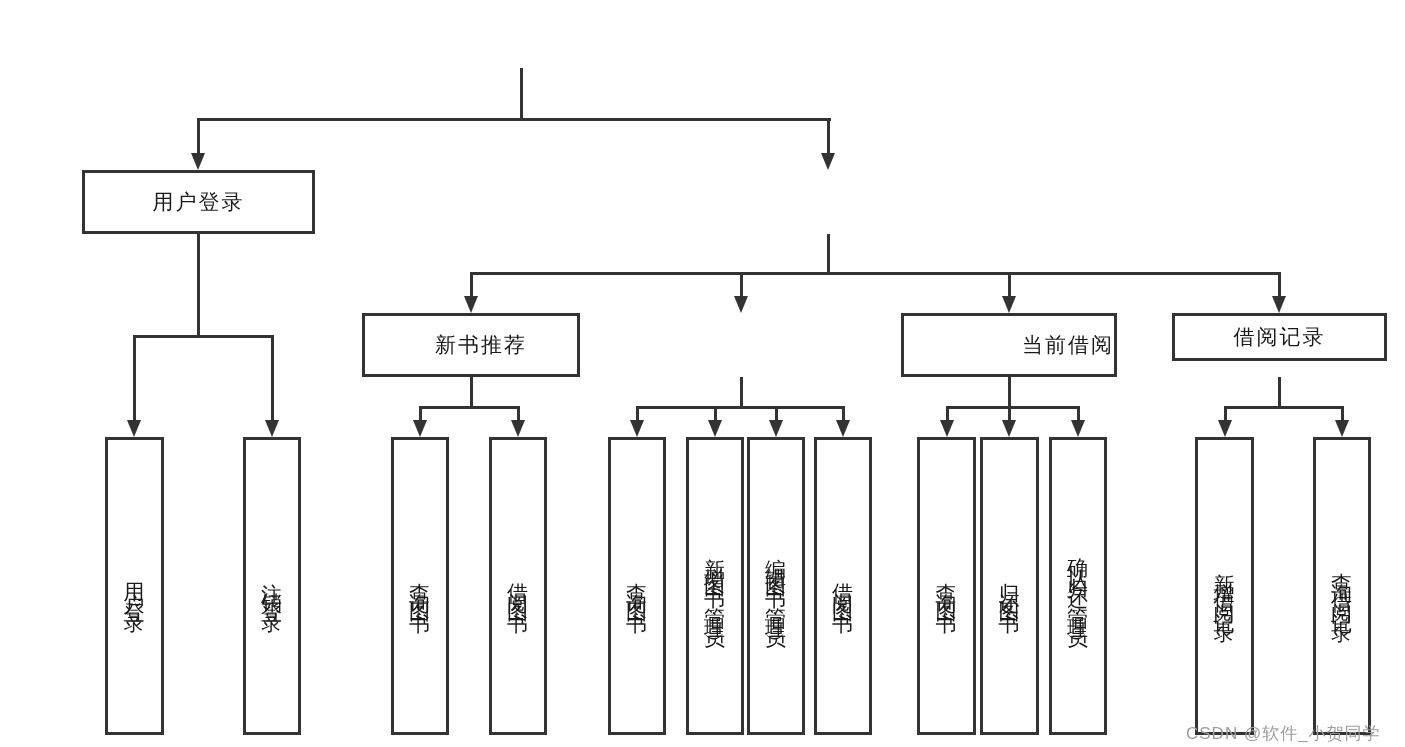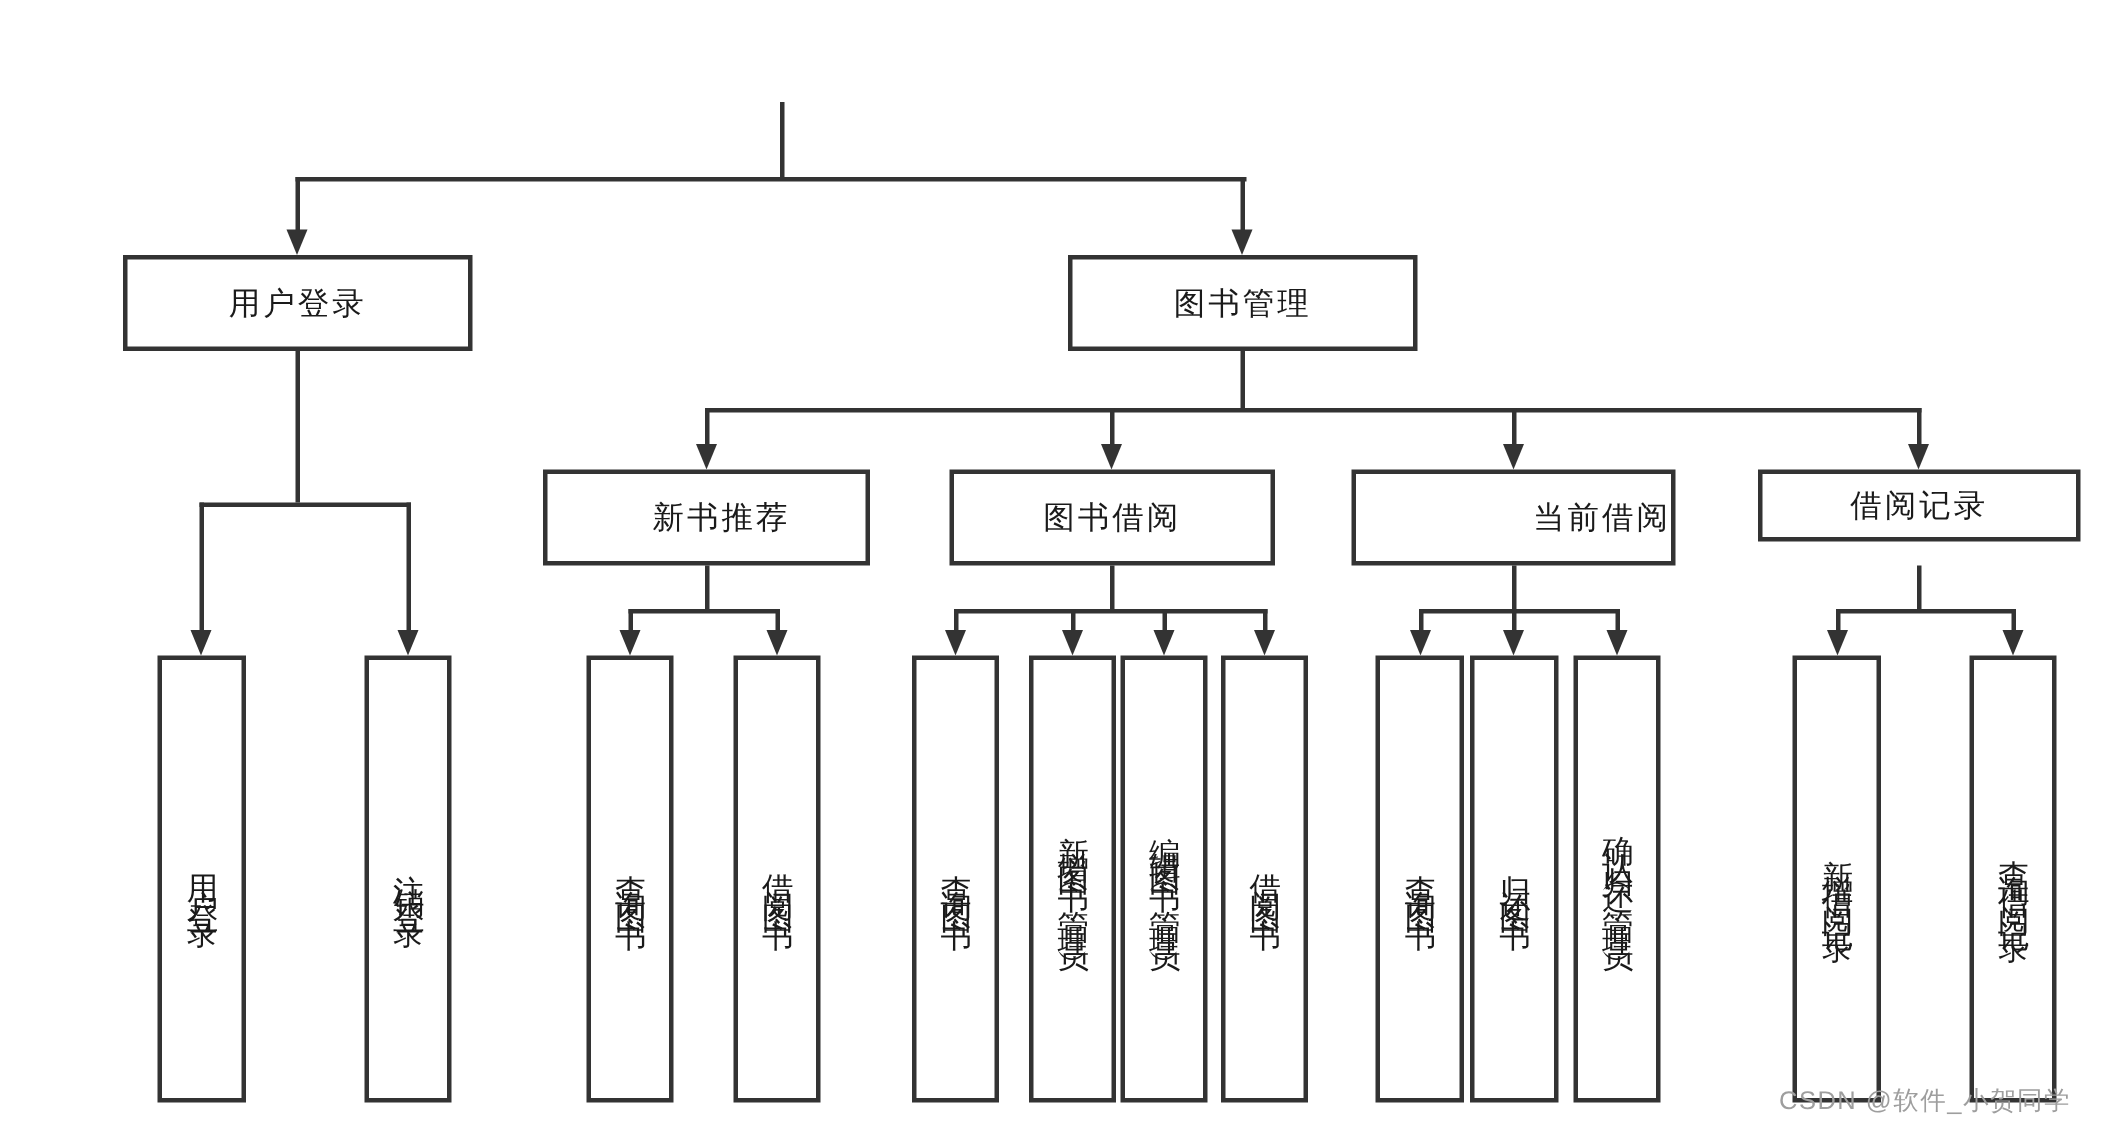--- a/index.html
+++ b/index.html
@@ -33,29 +33,23 @@
 </style>
 </head>
 <body>
 
 <div id="canvas">
 
 
   <div class="box" style="left:82px;top:170px;width:233px;height:64px;">
     <span>用户登录</span>
   </div>
-  <div class="box" style="left:712px;top:170px;width:233px;height:64px;">
-    <span>图书管理</span>
-  </div>
 
   <div class="box" style="left:362px;top:313px;width:218px;height:64px;padding-left:20px;">
     <span>新书推荐</span>
-  </div>
-  <div class="box" style="left:633px;top:313px;width:217px;height:64px;">
-    <span>图书借阅</span>
   </div>
   <div class="box" style="left:901px;top:313px;width:216px;height:64px;justify-content:flex-end;">
     <span>当前借阅</span>
   </div>
   <div class="box" style="left:1172px;top:313px;width:215px;height:48px;">
     <span>借阅记录</span>
   </div>
 
   <div class="box leaf" style="left:105px;width:59px;">
     <span class="vtext">用户登录</span>

